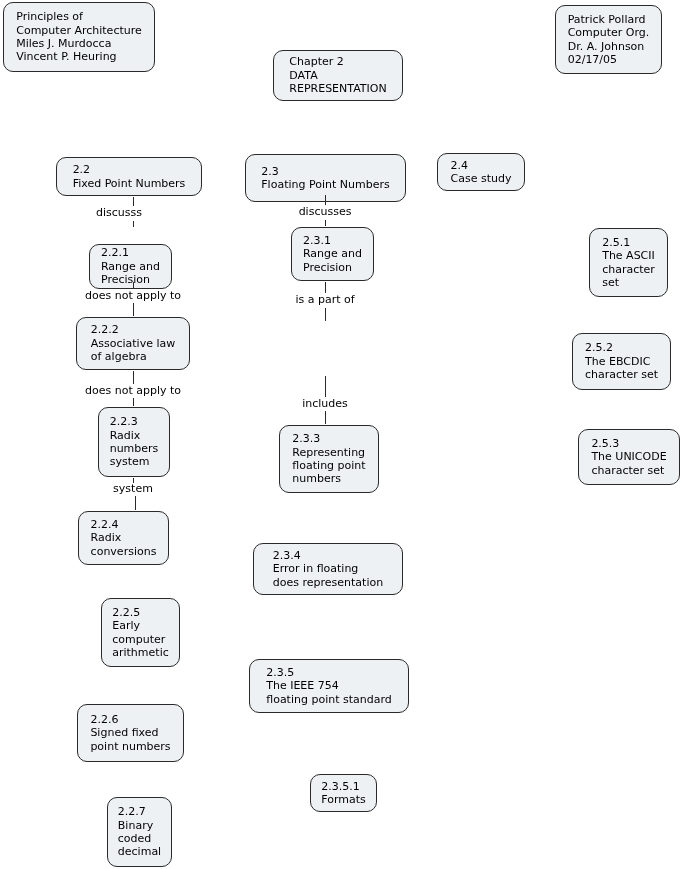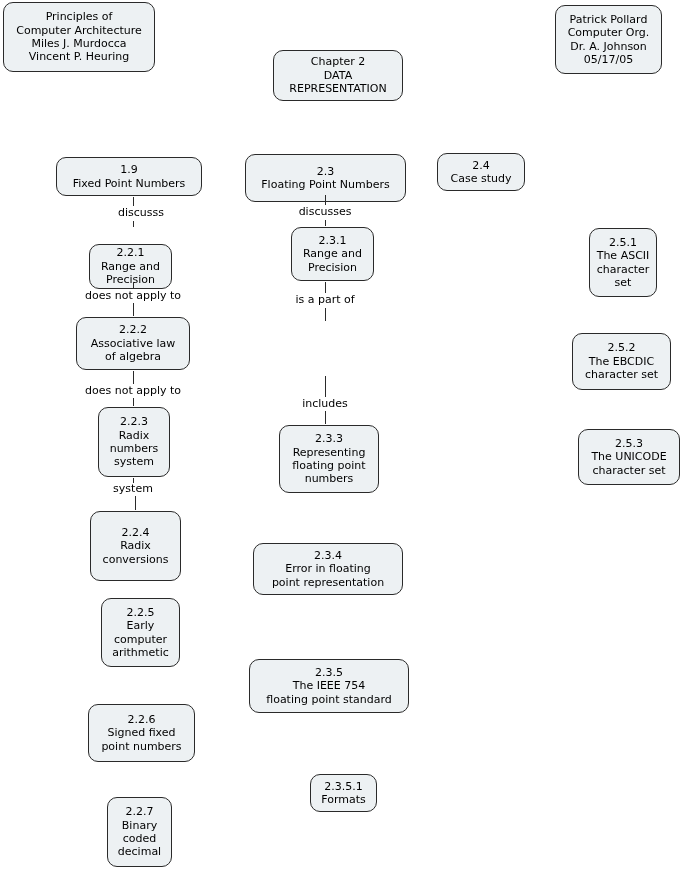--- a/index.html
+++ b/index.html
@@ -19,21 +19,21 @@
   }
   .node{
     position:absolute;
     box-sizing:border-box;
     background:var(--node-fill);
     border:1px solid var(--node-border);
     border-radius:10px;
     display:flex;
     align-items:center;
     justify-content:center;
-    text-align:center;
+    text-align:left;
     white-space:pre-line;
     font-size:11px;
     line-height:1.22;
     padding:2px 3px;
   }
   .edge-label{
     position:absolute;
     transform:translateX(-50%);
     font-size:11px;
     line-height:1.1;
@@ -54,82 +54,82 @@
   <div class="node" style="left:3px;top:2px;width:152px;height:70px">Principles of
 Computer Architecture
 Miles J. Murdocca
 Vincent P. Heuring</div>
   <div class="node" style="left:273px;top:50px;width:130px;height:51px">Chapter 2
 DATA
 REPRESENTATION</div>
   <div class="node" style="left:555px;top:5px;width:107px;height:69px">Patrick Pollard
 Computer Org.
 Dr. A. Johnson
-05/17/05</div>
+02/17/05</div>
 
-  <div class="node" style="left:56px;top:157px;width:146px;height:39px">1.9
+  <div class="node" style="left:56px;top:157px;width:146px;height:39px">2.2
 Fixed Point Numbers</div>
   <div class="node" style="left:245px;top:154px;width:161px;height:48px">2.3
 Floating Point Numbers</div>
   <div class="node" style="left:437px;top:153px;width:88px;height:38px">2.4
 Case study</div>
 
   <div class="node" style="left:89px;top:244px;width:83px;height:45px">2.2.1
 Range and
 Precision</div>
   <div class="node" style="left:76px;top:317px;width:114px;height:53px">2.2.2
 Associative law
 of algebra</div>
   <div class="node" style="left:98px;top:407px;width:72px;height:70px">2.2.3
 Radix
 numbers
 system</div>
-  <div class="node" style="left:90px;top:511px;width:91px;height:70px">2.2.4
+  <div class="node" style="left:78px;top:511px;width:91px;height:54px">2.2.4
 Radix
 conversions</div>
   <div class="node" style="left:101px;top:598px;width:79px;height:69px">2.2.5
 Early
 computer
 arithmetic</div>
-  <div class="node" style="left:88px;top:704px;width:107px;height:58px">2.2.6
+  <div class="node" style="left:77px;top:704px;width:107px;height:58px">2.2.6
 Signed fixed
 point numbers</div>
   <div class="node" style="left:107px;top:797px;width:65px;height:70px">2.2.7
 Binary
 coded
 decimal</div>
 
   <div class="node" style="left:291px;top:227px;width:83px;height:54px">2.3.1
 Range and
 Precision</div>
   <div class="node" style="left:279px;top:425px;width:100px;height:68px">2.3.3
 Representing
 floating point
 numbers</div>
   <div class="node" style="left:253px;top:543px;width:150px;height:52px">2.3.4
 Error in floating
-point representation</div>
+does representation</div>
   <div class="node" style="left:249px;top:659px;width:160px;height:54px">2.3.5
 The IEEE 754
 floating point standard</div>
   <div class="node" style="left:310px;top:774px;width:67px;height:38px">2.3.5.1
 Formats</div>
 
-  <div class="node" style="left:589px;top:228px;width:68px;height:69px">2.5.1
+  <div class="node" style="left:589px;top:228px;width:79px;height:69px">2.5.1
 The ASCII
 character
 set</div>
   <div class="node" style="left:572px;top:333px;width:99px;height:57px">2.5.2
 The EBCDIC
 character set</div>
   <div class="node" style="left:578px;top:429px;width:102px;height:56px">2.5.3
 The UNICODE
 character set</div>
 
-  <div class="edge-label" style="left:141px;top:207px">discusss</div>
+  <div class="edge-label" style="left:119px;top:207px">discusss</div>
   <div class="edge-label" style="left:133px;top:290px">does not apply to</div>
   <div class="edge-label" style="left:133px;top:385px">does not apply to</div>
   <div class="edge-label" style="left:133px;top:483px">system</div>
   <div class="edge-label" style="left:325px;top:206px">discusses</div>
   <div class="edge-label" style="left:325px;top:294px">is a part of</div>
   <div class="edge-label" style="left:325px;top:398px">includes</div>
 
   <div class="connector" style="left:133px;top:197px;height:9px"></div>
   <div class="connector" style="left:133px;top:221px;height:6px"></div>
   <div class="connector" style="left:133px;top:282px;height:7px"></div>

